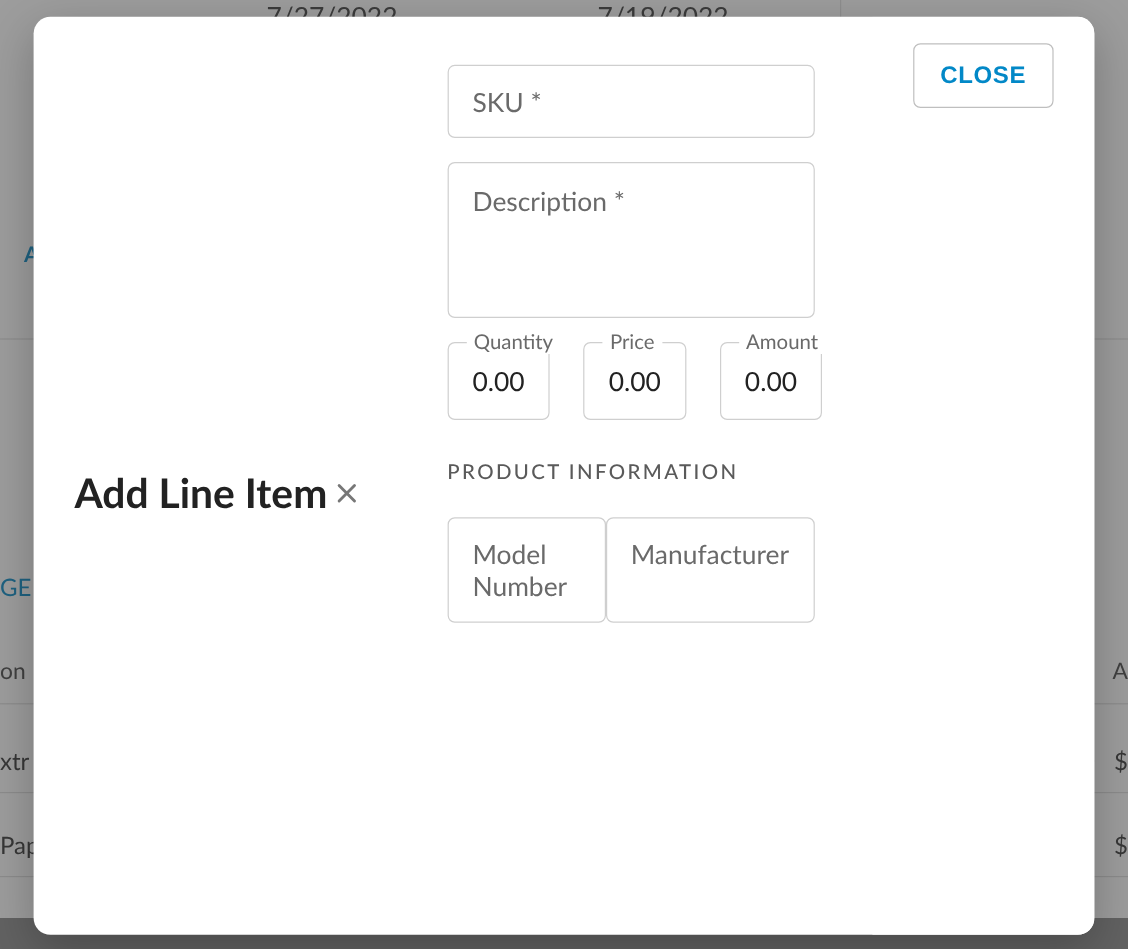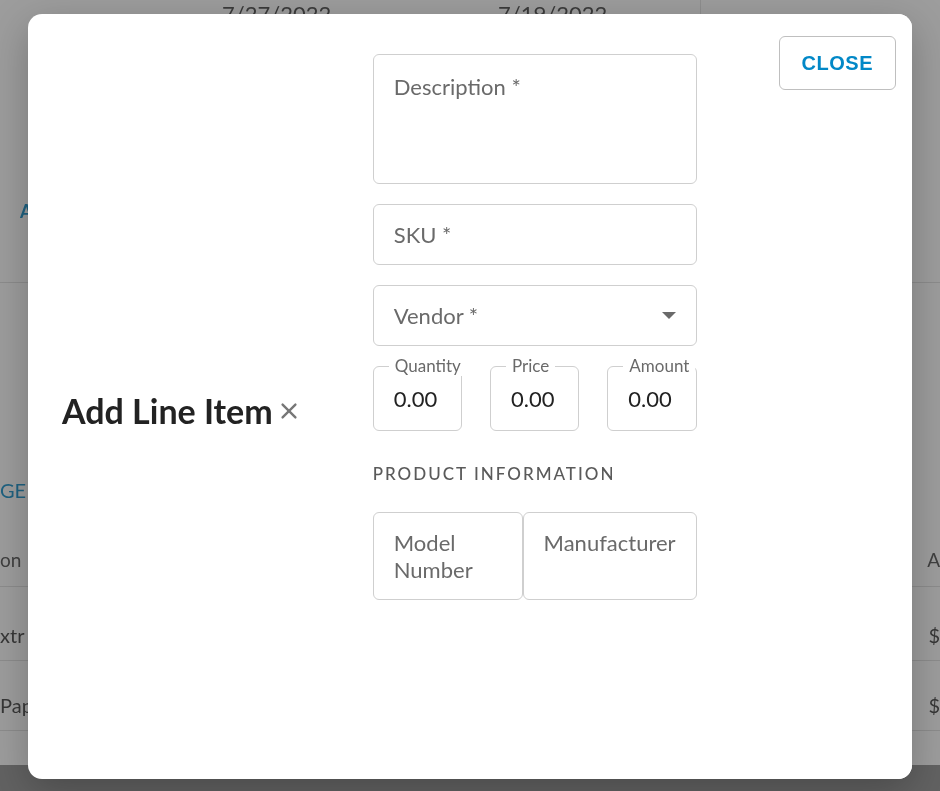--- a/index.html
+++ b/index.html
@@ -181,21 +181,21 @@
       display: flex;
       margin-bottom: 100px; 
     }
     .row2 .field { flex: 1; margin-bottom: 0; }
 
     .modal-footer {
       flex: 0 0 auto;
       display: flex;
       justify-content: flex-end;
       gap: 8px;
-      padding: 22px 16px 26px 34px;
+      padding: 22px 34px 26px 34px;
       background: #fff;
     }
     .btn {
       min-width: 100px;
       height: 54px;
       border-radius: 6px;
       font-size: 20px;
       font-weight: 600;
       letter-spacing: 0.5px;
       display: inline-flex;
@@ -249,32 +249,28 @@
         <svg viewBox="0 0 24 24" fill="none" stroke="currentColor" stroke-width="2.6" stroke-linecap="round">
           <line x1="5" y1="5" x2="19" y2="19"></line>
           <line x1="19" y1="5" x2="5" y2="19"></line>
         </svg>
       </div>
     </div>
 
     <div class="modal-body">
       <div class="scroll-area">
 
+        <div class="field">
+          <span class="placeholder-label">SKU *</span>
+        </div>
+
         <div class="field textarea">
           <span class="placeholder-label">Description *</span>
         </div>
 
-        <div class="field">
-          <span class="placeholder-label">SKU *</span>
-        </div>
-
-        <div class="field select">
-          <span class="placeholder-label">Vendor *</span>
-          <span class="caret-down"></span>
-        </div>
 
         <div class="row3">
           <div class="num-field">
             <span class="float-label">Quantity</span>
             <div class="num-box">0.00</div>
           </div>
           <div class="num-field">
             <span class="float-label">Price</span>
             <div class="num-box">0.00</div>
           </div>

